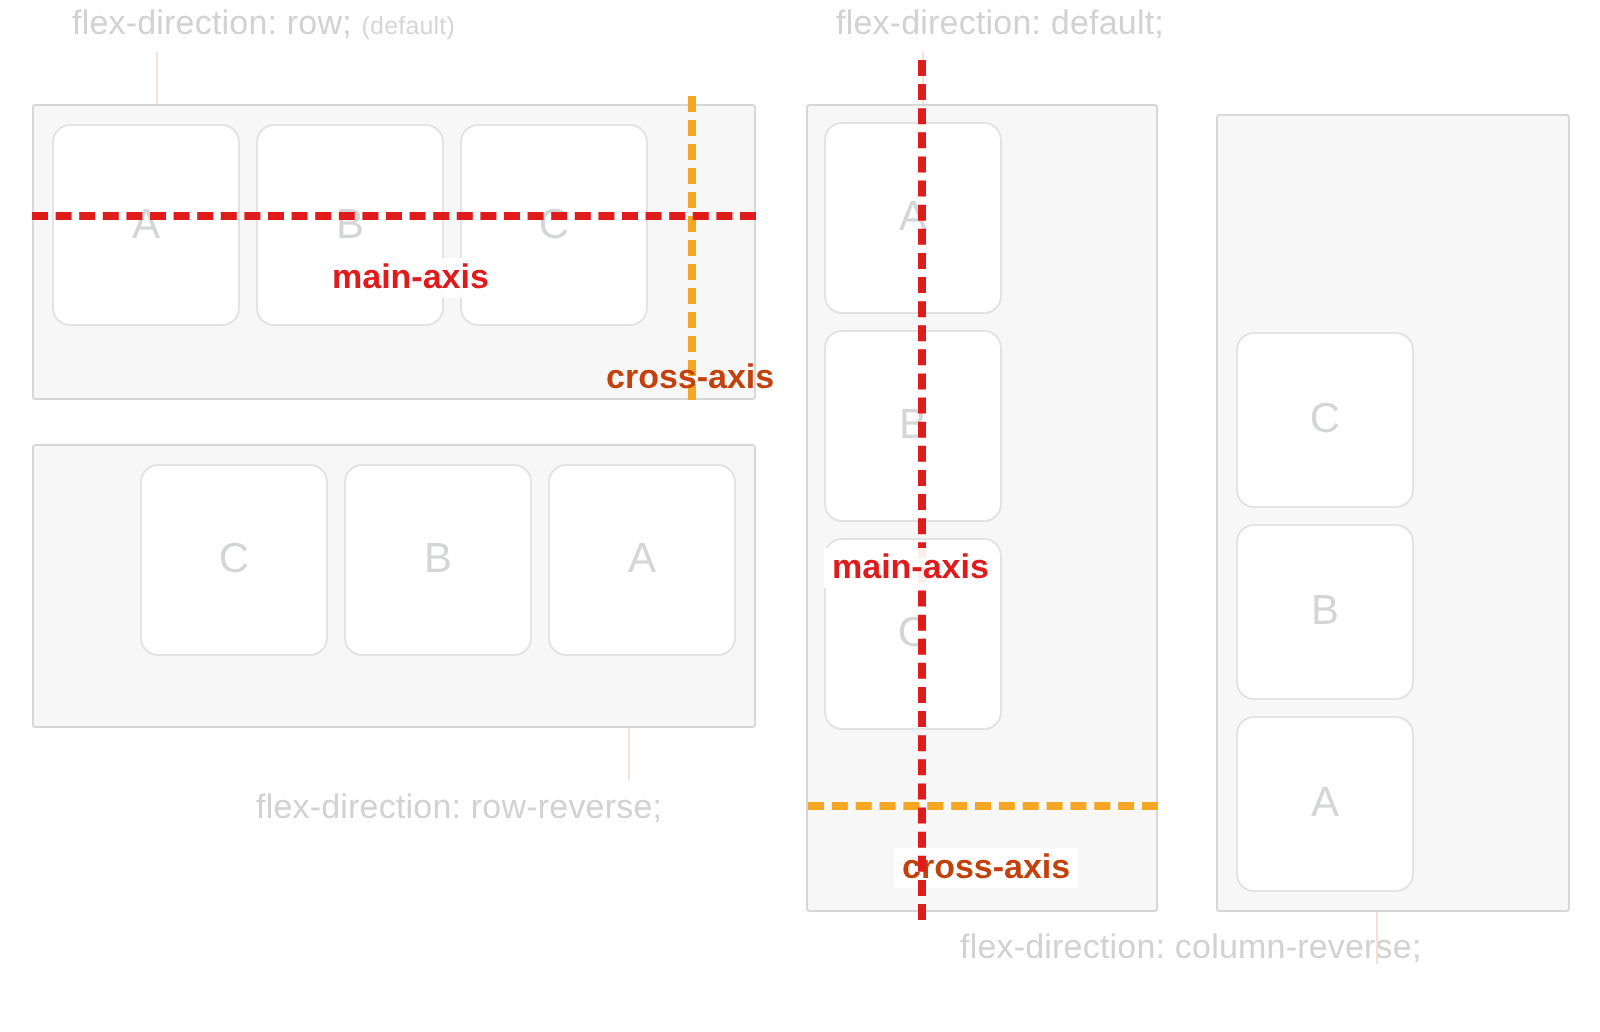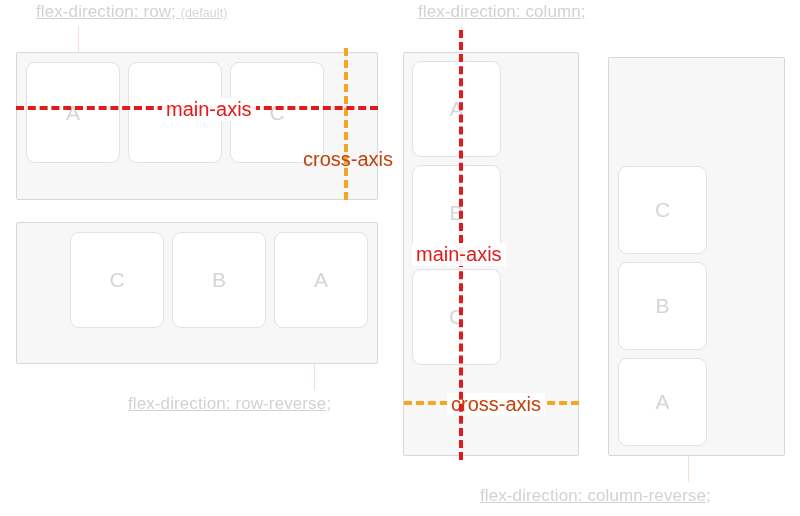--- a/index.html
+++ b/index.html
@@ -17,21 +17,20 @@
   }
 
   
   .caption {
     position: absolute;
     color: #d2d2d2;
     font-size: 17px;
     font-weight: 400;
     white-space: nowrap;
     letter-spacing: 0.1px;
-    text-decoration: underline;
   }
   .caption .muted-small {
     font-size: 12.5px;
     color: #d6d6d6;
   }
 
   
   .connector {
     position: absolute;
     background: #f7dfd6;
@@ -114,24 +113,25 @@
   .axis-v {
     width: 0;
     border-left-width: 4px;
     border-left-style: dashed;
   }
   .main-color  { border-color: #e01b1b; }
   .cross-color { border-color: #f5a623; }
 
   .axis-label {
     position: absolute;
-    font-size: 20px;
-    font-weight: normal;
+    font-size: 17px;
+    font-weight: bold;
     white-space: nowrap;
     font-family: "Liberation Sans", sans-serif;
+    margin-top: 31px;
   }
   .label-main  { color: #e01b1b; }
   .label-cross { color: #c2410c; }
 
   
   .axis-label.halo {
     background: rgba(255,255,255,0.92);
     padding: 0 4px;
   }
 </style>
@@ -143,25 +143,25 @@
   <span class="muted-small">(default)</span>
 </div>
 <div class="connector" style="left:78px; top:26px; height:26px;"></div>
 
 <div class="caption" style="left:128px; top:394px;">
   <span>flex-direction: row-reverse;</span>
 </div>
 <div class="connector" style="left:314px; top:364px; height:26px;"></div>
 
 <div class="caption" style="left:418px; top:2px;">
-  <span>flex-direction: column;</span>
+  <span>flex-direction: default;</span>
 </div>
 <div class="connector" style="left:461px; top:26px; height:26px;"></div>
 
-<div class="caption" style="left:480px; top:486px;">
+<div class="caption" style="left:480px; top:464px;">
   <span>flex-direction: column-reverse;</span>
 </div>
 <div class="connector" style="left:688px; top:456px; height:26px;"></div>
 
 <div class="flexbox" id="box-row">
   <div class="item">A</div>
   <div class="item">B</div>
   <div class="item">C</div>
 </div>
 

